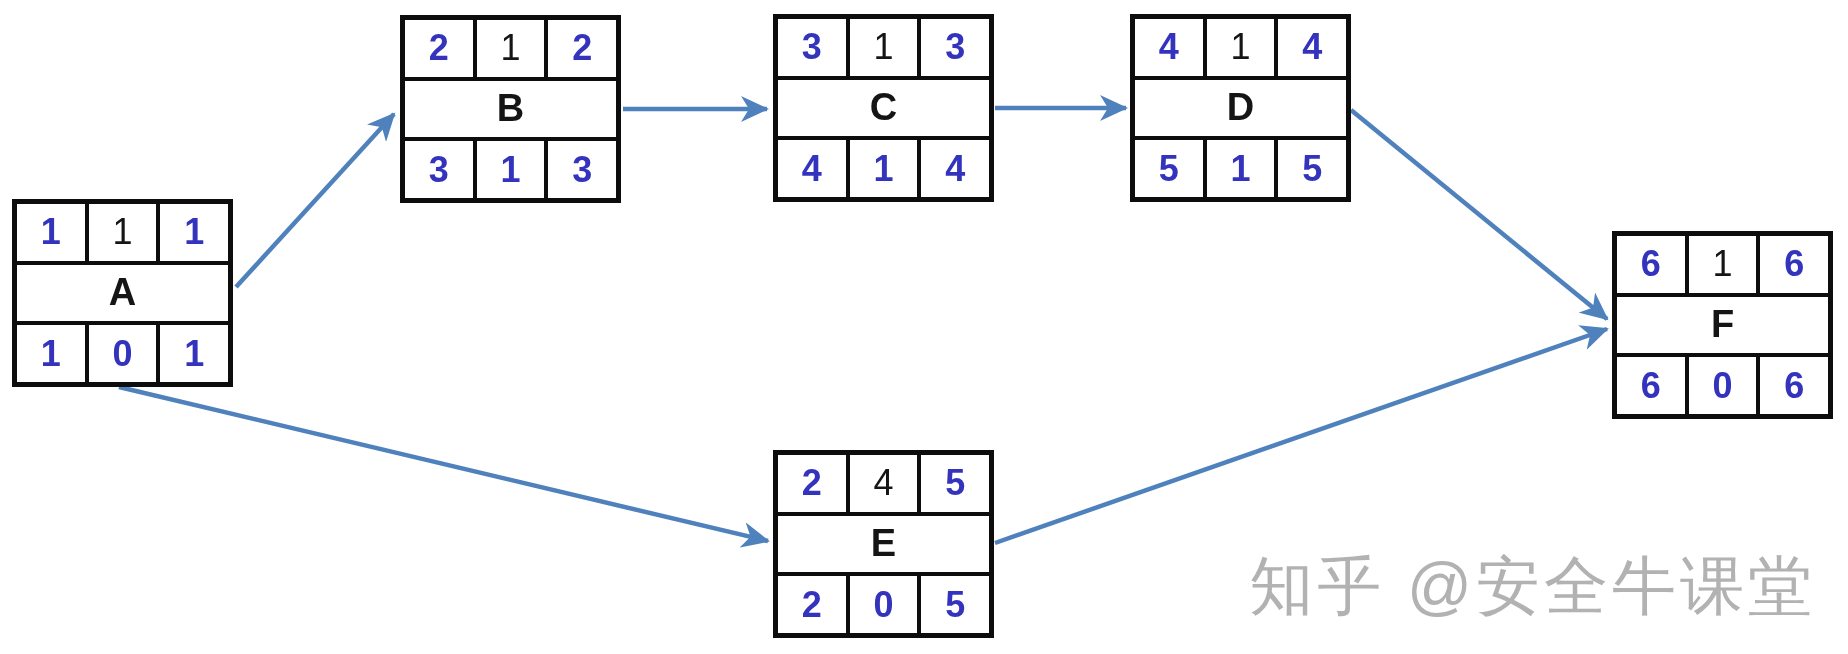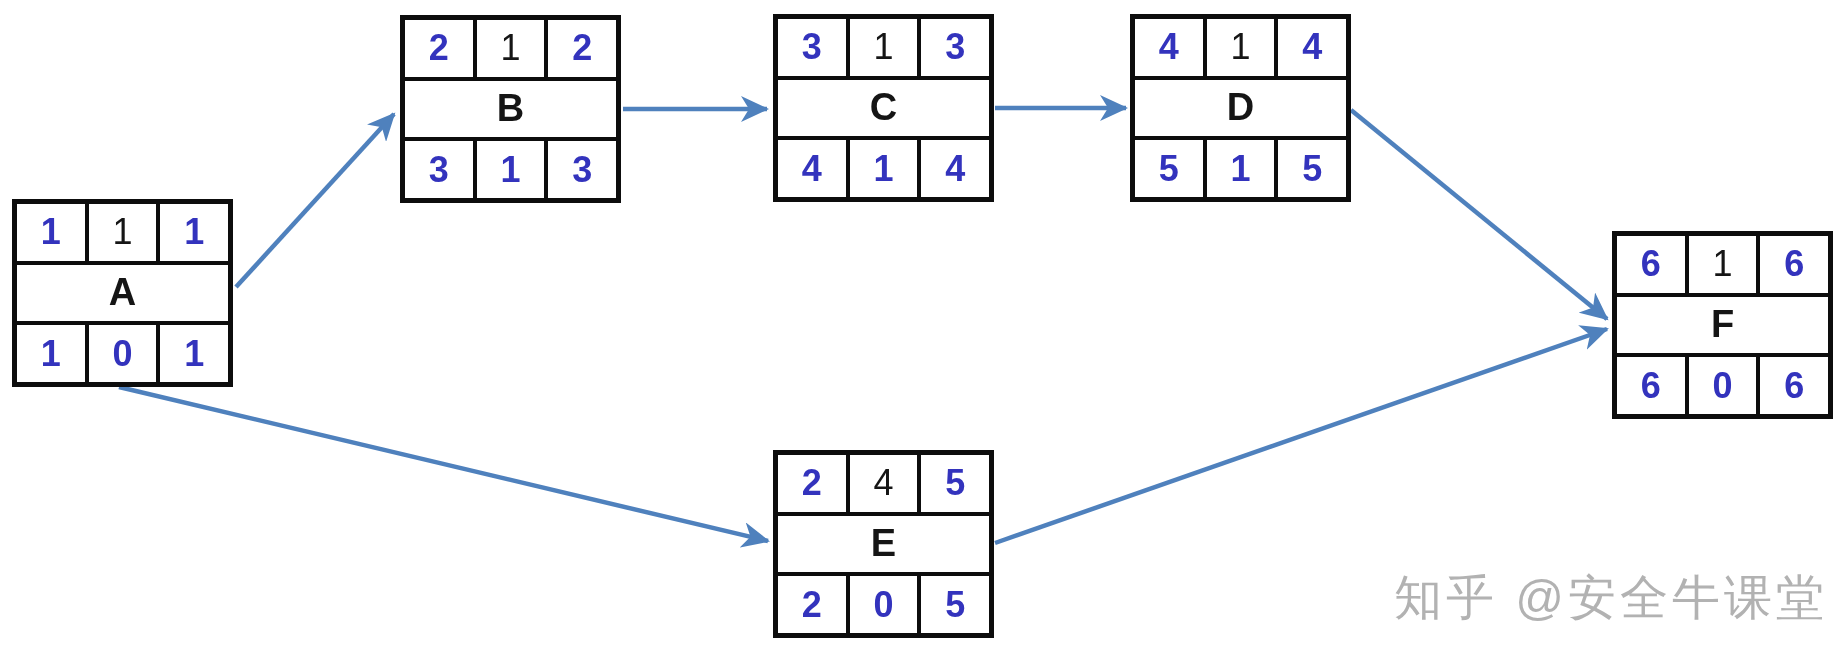--- a/index.html
+++ b/index.html
@@ -56,23 +56,23 @@
     color:var(--label-color);
   }
   .pos-a{left:12px;  top:199px;}
   .pos-b{left:400px; top:15px;}
   .pos-c{left:773px; top:14px;}
   .pos-d{left:1130px;top:14px;}
   .pos-e{left:773px; top:450px;}
   .pos-f{left:1612px;top:231px;}
   .watermark{
     position:absolute;
-    right:20px;
+    right:32px;
     bottom:24px;
-    font-size:48px;
+    font-size:64px;
     letter-spacing:4px;
     color:var(--watermark-color);
     white-space:nowrap;
     user-select:none;
   }
 </style>
 </head>
 <body>
 
 <div class="canvas">

